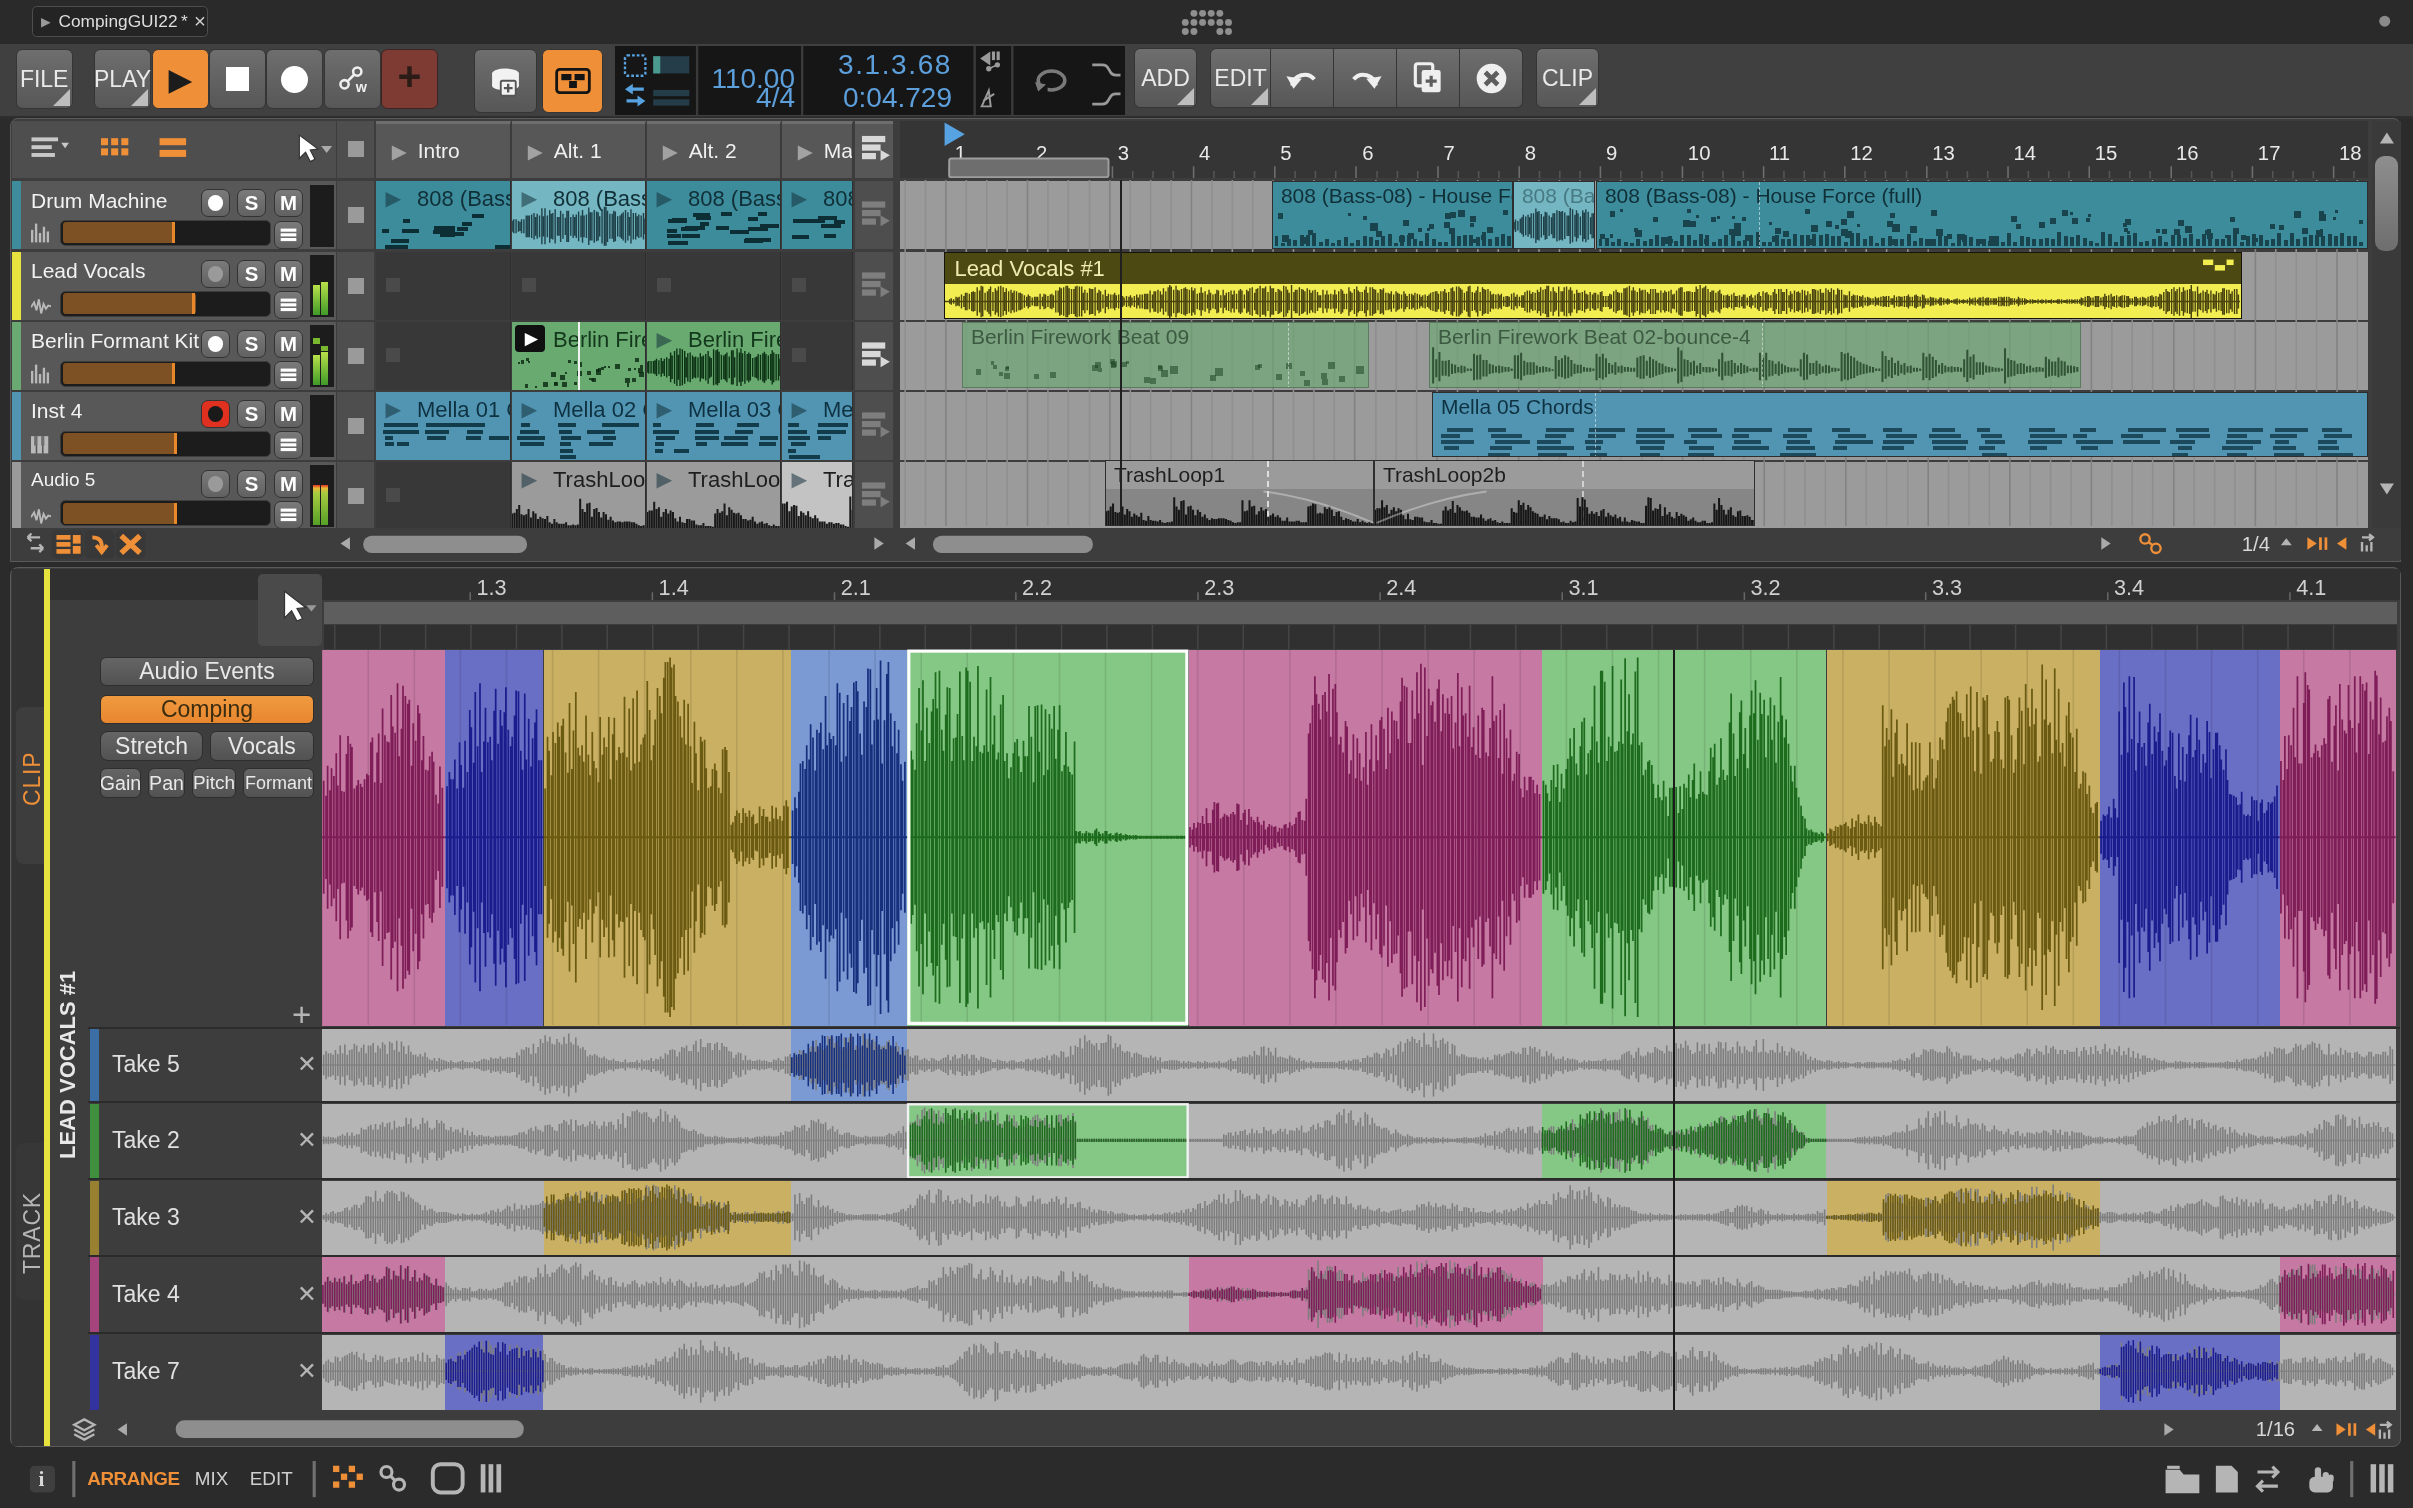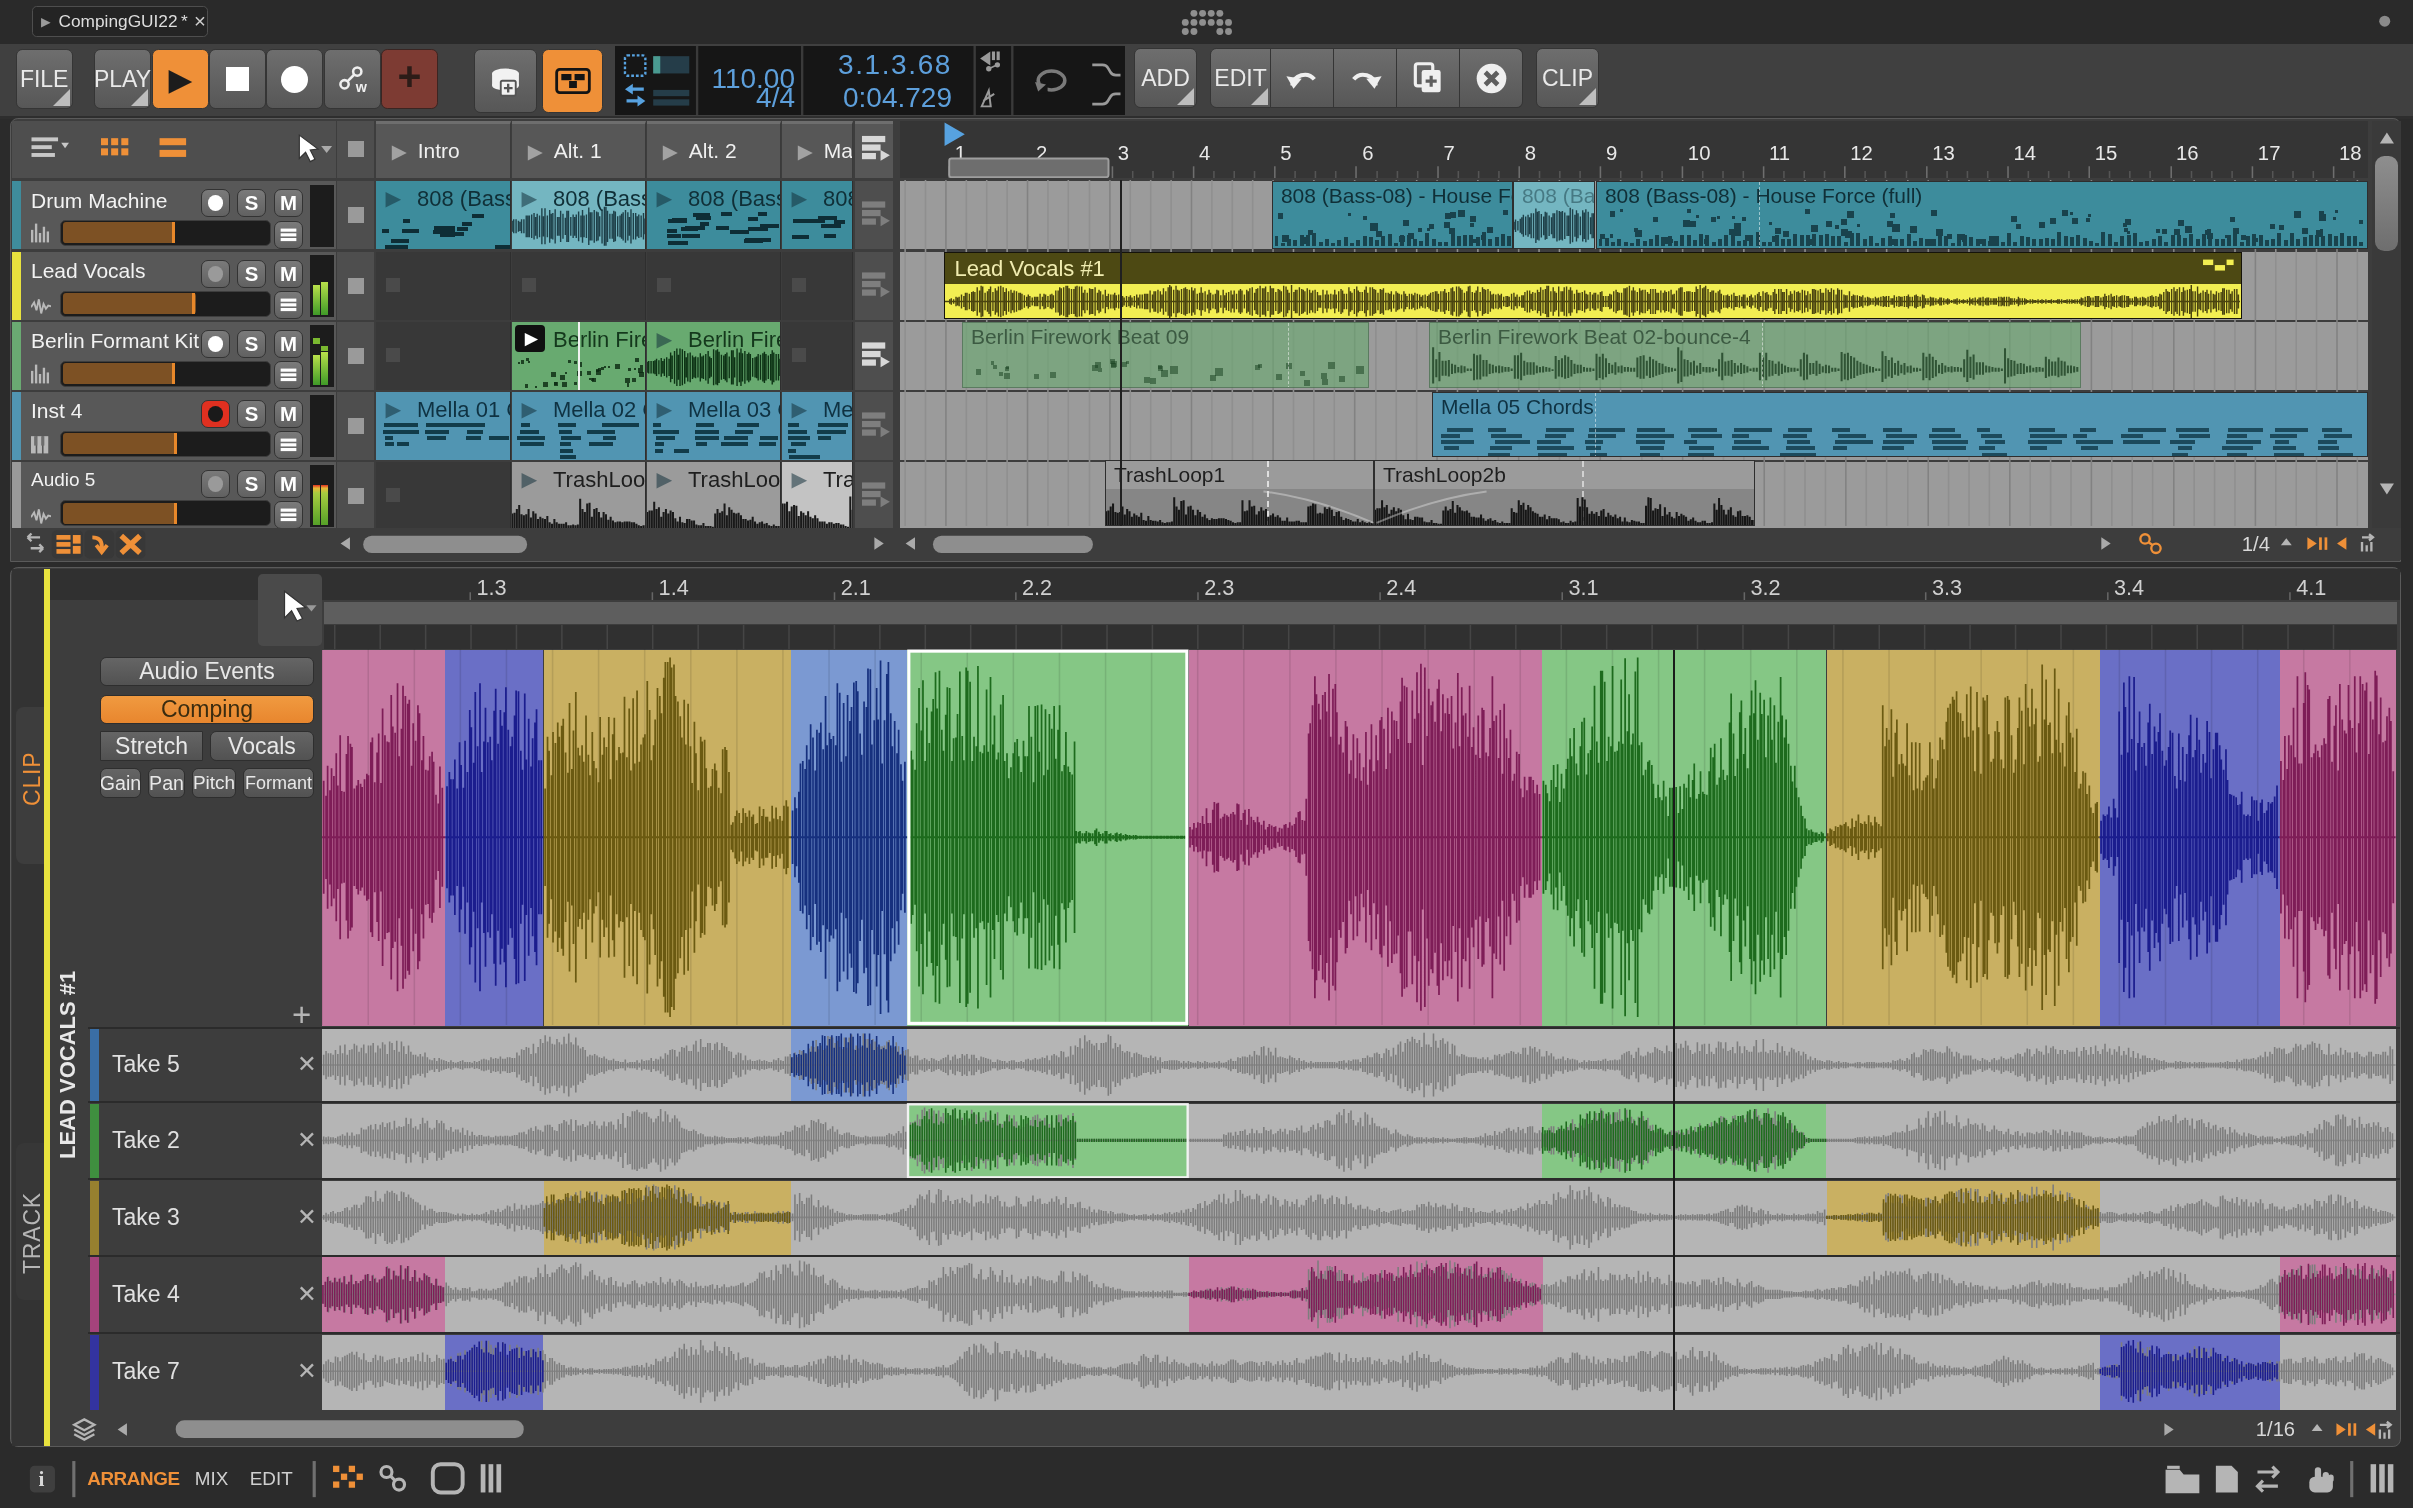--- a/index.html
+++ b/index.html
@@ -1454,21 +1454,21 @@
     <path d="M2327 1061V1071M2330 1055V1077M2332 1056V1076M2335 1058V1074M2337 1052V1080M2340 1053V1079M2343 1050V1082M2345 1051V1081M2348 1049V1083M2350 1047V1085M2353 1052V1080M2356 1055V1077M2358 1042V1090M2361 1053V1079M2363 1045V1087M2366 1037V1095M2369 1048V1084M2371 1049V1083M2374 1046V1086M2376 1049V1083M2379 1038V1094M2382 1047V1085M2384 1051V1081M2387 1040V1092M2389 1047V1085M2392 1049V1083M2395 1052V1080M2397 898V1234M2400 950V1182M2402 927V1205M2405 942V1190M2408 903V1229M2410 989V1143M2413 933V1199M2415 916V1216M2418 973V1159M2421 960V1172M2423 972V1160M2426 975V1157M2428 921V1211M2431 987V1145M2434 945V1187M2436 1006V1126M2439 945V1187M2441 1004V1128M2444 946V1186M2447 1006V1126M2449 994V1138M2452 990V1142M2454 987V1145M2457 945V1187M2460 966V1166M2462 1004V1128M2465 991V1141M2467 968V1164M2470 939V1193M2473 942V1190M2475 954V1178M2478 919V1213M2480 901V1231M2483 896V1236M2486 887V1245M2488 891V1241M2491 880V1252M2493 907V1225M2496 908V1224M2499 918V1214M2501 939V1193M2504 884V1248M2506 938V1194M2509 874V1258M2512 930V1202M2514 982V1150M2517 881V1251M2519 926V1206M2522 985V1147M2525 888V1244M2527 892V1240M2530 885V1247M2532 935V1197M2535 970V1162M2538 966V1166M2540 931V1201M2543 918V1214M2545 932V1200M2548 967V1165M2551 978V1154M2553 888V1244M2556 886V1246M2558 891V1241M2561 936V1196M2564 984V1148M2566 967V1165M2569 927V1205M2571 888V1244M2574 905V1227M2577 973V1159M2579 871V1261M2582 901V1231M2584 925V1207M2587 877V1255M2590 922V1210M2592 902V1230M2595 970V1162M2597 963V1169M2600 846V1286M2603 916V1216M2605 865V1267M2608 923V1209M2610 920V1212M2613 959V1173M2616 851V1281M2618 942V1190M2621 877V1255M2623 958V1174M2626 946V1186M2629 976V1156M2631 911V1221M2634 894V1238M2636 933V1199M2639 939V1193M2642 983V1149M2644 928V1204M2647 1004V1128M2649 998V1134M2652 982V1150M2655 984V1148M2657 1011V1121M2660 1000V1132M2662 1028V1104M2665 1035V1097M2668 1023V1109M2670 1021V1111" stroke="#6b5a11" stroke-width="2.2" fill="none"></path>
     <line x1="2673" y1="1066" x2="2902" y2="1066" stroke="#1b1d8e" stroke-width="2.5"></line>
     <path d="M2675 1045V1087M2678 1037V1095M2680 1039V1093M2683 1037V1095M2685 1027V1105M2688 1041V1091M2691 1017V1115M2693 1029V1103M2696 1041V1091M2698 906V1226M2701 961V1171M2704 869V1263M2706 900V1232M2709 958V1174M2711 861V1271M2714 941V1191M2717 862V1270M2719 981V1151M2722 946V1186M2724 906V1226M2727 951V1181M2730 946V1186M2732 975V1157M2735 920V1212M2737 896V1236M2740 960V1172M2743 925V1207M2745 944V1188M2748 932V1200M2750 908V1224M2753 956V1176M2756 975V1157M2758 968V1164M2761 951V1181M2763 930V1202M2766 933V1199M2769 988V1144M2771 1004V1128M2774 934V1198M2776 993V1139M2779 951V1181M2782 995V1137M2784 960V1172M2787 936V1196M2789 910V1222M2792 964V1168M2795 955V1177M2797 914V1218M2800 942V1190M2802 984V1148M2805 960V1172M2808 971V1161M2810 918V1214M2813 932V1200M2815 991V1141M2818 954V1178M2821 933V1199M2823 933V1199M2826 949V1183M2828 967V1165M2831 980V1152M2834 954V1178M2836 993V1139M2839 1011V1121M2841 1012V1120M2844 1013V1119M2847 1015V1117M2849 1025V1107M2852 1024V1108M2854 1008V1124M2857 1037V1095M2860 1039V1093M2862 1037V1095M2865 1039V1093M2867 1014V1118M2870 1019V1113M2873 1019V1113M2875 1045V1087M2878 1022V1110M2880 1018V1114M2883 1035V1097M2886 1032V1100M2888 1021V1111M2891 1023V1109M2893 1021V1111M2896 1014V1118M2899 1000V1132" stroke="#1b1d8e" stroke-width="2.2" fill="none"></path>
     <line x1="2902" y1="1066" x2="3050" y2="1066" stroke="#7e1d57" stroke-width="2.5"></line>
     <path d="M2904 969V1163M2907 993V1139M2909 937V1195M2912 979V1153M2914 936V1196M2917 949V1183M2920 901V1231M2922 964V1168M2925 861V1271M2927 972V1160M2930 972V1160M2933 895V1237M2935 856V1276M2938 872V1260M2940 878V1254M2943 964V1168M2946 959V1173M2948 948V1184M2951 956V1176M2953 964V1168M2956 949V1183M2959 940V1192M2961 947V1185M2964 890V1242M2966 886V1246M2969 970V1162M2972 924V1208M2974 898V1234M2977 981V1151M2979 871V1261M2982 916V1216M2985 930V1202M2987 934V1198M2990 872V1260M2992 917V1215M2995 927V1205M2998 861V1271M3000 958V1174M3003 921V1211M3005 861V1271M3008 871V1261M3011 879V1253M3013 869V1263M3016 960V1172M3018 893V1239M3021 916V1216M3024 854V1278M3026 860V1272M3029 935V1197M3031 888V1244M3034 945V1187M3037 943V1189M3039 912V1220M3042 901V1231M3044 918V1214M3047 982V1150" stroke="#7e1d57" stroke-width="2.2" fill="none"></path>
     <rect x="1157" y="829" width="354" height="474" fill="none" stroke="#ffffff" stroke-width="4"></rect>
   </svg>
 <div class="abs" style="left:50px;top:646px;width:272px;height:379px;background:#3d3d3d"></div>
 <div class="abs" style="left:100px;top:657px;width:214px;height:29px;background:linear-gradient(#656565,#525252);border:0.8px solid #2e2e2e;border-radius:6.3px;display:flex;align-items:center;justify-content:center;color:#e8e8e8;font-size:23px;white-space:nowrap;overflow:hidden">Audio Events</div>
 <div class="abs" style="left:100px;top:695px;width:214px;height:29px;background:linear-gradient(#f09a40,#e8862e);border:0.8px solid #2e2e2e;border-radius:6.3px;display:flex;align-items:center;justify-content:center;color:#3a2c10;font-size:23px;white-space:nowrap;overflow:hidden">Comping</div>
-<div class="abs" style="left:100px;top:731px;width:103px;height:30px;background:linear-gradient(#656565,#525252);border:0.8px solid #2e2e2e;border-radius:1px;display:flex;align-items:center;justify-content:center;color:#e8e8e8;font-size:23px;white-space:nowrap;overflow:hidden">Stretch</div>
+<div class="abs" style="left:100px;top:731px;width:103px;height:30px;background:linear-gradient(#656565,#525252);border:0.8px solid #2e2e2e;border-radius:8px;display:flex;align-items:center;justify-content:center;color:#e8e8e8;font-size:23px;white-space:nowrap;overflow:hidden">Stretch</div>
 <div class="abs" style="left:210px;top:731px;width:104px;height:30px;background:linear-gradient(#656565,#525252);border:0.8px solid #2e2e2e;border-radius:6.3px;display:flex;align-items:center;justify-content:center;color:#e8e8e8;font-size:23px;white-space:nowrap;overflow:hidden">Vocals</div>
 <div class="abs" style="left:100px;top:768px;width:41px;height:30px;background:linear-gradient(#656565,#525252);border:0.8px solid #2e2e2e;border-radius:6.3px;display:flex;align-items:center;justify-content:center;color:#e8e8e8;font-size:19.6px;white-space:nowrap;overflow:hidden">Gain</div>
 <div class="abs" style="left:148px;top:768px;width:37px;height:30px;background:linear-gradient(#656565,#525252);border:0.8px solid #2e2e2e;border-radius:6.3px;display:flex;align-items:center;justify-content:center;color:#e8e8e8;font-size:19.6px;white-space:nowrap;overflow:hidden">Pan</div>
 <div class="abs" style="left:192px;top:768px;width:44px;height:30px;background:linear-gradient(#656565,#525252);border:0.8px solid #2e2e2e;border-radius:6.3px;display:flex;align-items:center;justify-content:center;color:#e8e8e8;font-size:19px;white-space:nowrap;overflow:hidden">Pitch</div>
 <div class="abs" style="left:243px;top:768px;width:71px;height:30px;background:linear-gradient(#656565,#525252);border:0.8px solid #2e2e2e;border-radius:6.3px;display:flex;align-items:center;justify-content:center;color:#e8e8e8;font-size:18px;white-space:nowrap;overflow:hidden">Formant</div>
 <div class="abs" style="left:292px;top:996px;color:#b5b5b5;font-size:33px">+</div>
 <div class="abs" style="left:55px;top:1159px;transform:rotate(-90deg);transform-origin:0 0;color:#e8e8e8;font-size:22px;font-weight:bold;white-space:nowrap;z-index:30">LEAD VOCALS #1</div>
 <div class="abs" style="left:88px;top:1027px;width:2312px;height:2.4px;background:#2b2b2b"></div>
 <div class="abs" style="left:88px;top:1029px;width:234px;height:72px;background:#3d3d3d"></div>
 <div class="abs" style="left:90px;top:1029px;width:8.6px;height:72px;background:#3a6ea5"></div>

